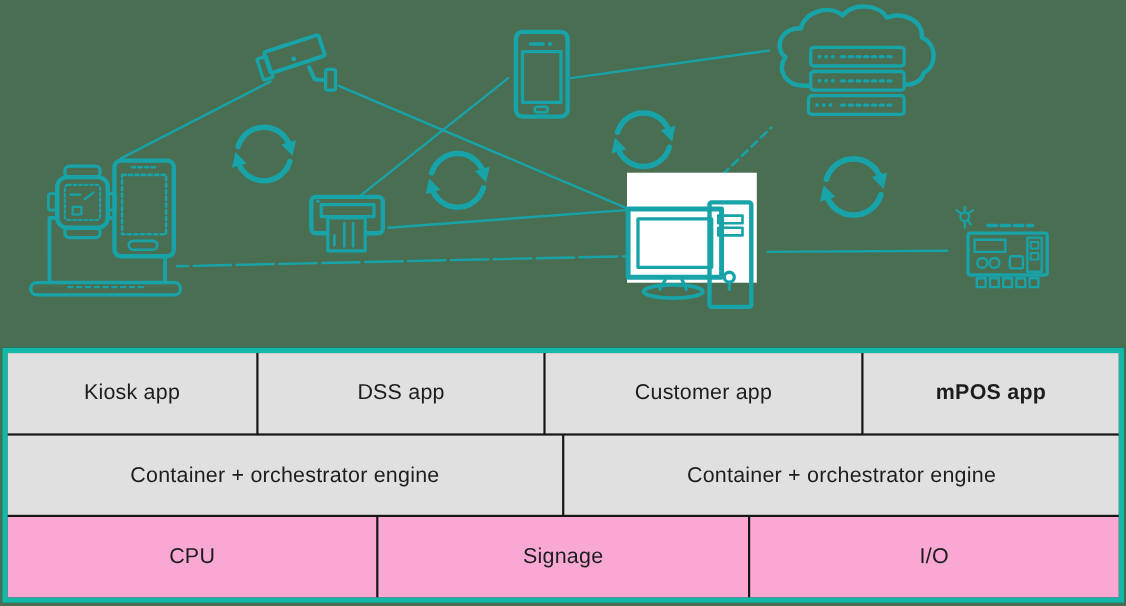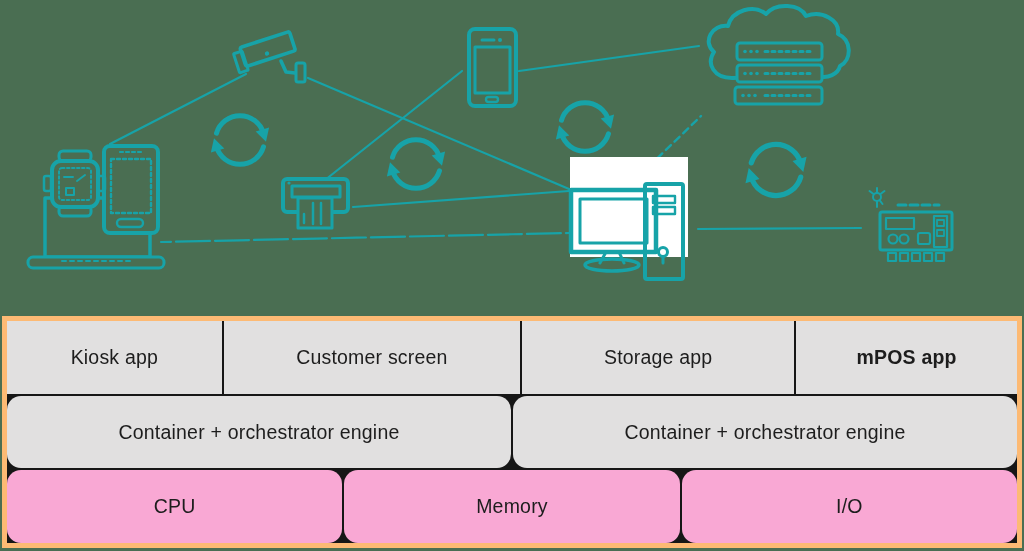--- a/index.html
+++ b/index.html
@@ -10,35 +10,35 @@
   }
   
   .diagram-wrap{position:absolute;left:0;top:0;width:1024px;height:316px;}
   svg{display:block;}
   .stroke{fill:none;stroke:#17a3a8;stroke-linecap:round;stroke-linejoin:round;}
   .fillteal{fill:#17a3a8;stroke:none;}
   .bgfill{fill:#4a6e52;}
   
   .stack{
     position:absolute;left:2px;top:316px;width:1020px;height:232px;
-    box-sizing:border-box;border:5px solid #fdba74;
+    box-sizing:border-box;border:5px solid #14b8a6;
     background:#161616;padding:0;
     display:flex;flex-direction:column;gap:2px;
   }
   .stack-row{display:flex;flex:1;gap:2px;}
   .cell{
     background:#e1e0e0;display:flex;align-items:center;justify-content:center;
     font-size:19.5px;color:#1d1d1d;letter-spacing:0.2px;
     flex-basis:0;min-width:0;white-space:nowrap;
   }
   .cell.hw{background:#f9a8d4;}
   
   .w142{flex-grow:142;} .w163{flex-grow:163;} .w196{flex-grow:196;}
   .w173{flex-grow:173;} .w180{flex-grow:180;} .w146{flex-grow:146;font-weight:bold;}
-  .w1{flex-grow:1;border-radius:14px;}
+  .w1{flex-grow:1;}
 </style>
 </head>
 <body>
 
 <div class="diagram-wrap">
 <svg viewBox="0 0 1024 316" width="1024" height="316">
   <defs>
     <g id="sync-proto">
       <path class="stroke" stroke-width="5" d="M -23.5,-6.8 A 24.5,24.5 0 0 1 23.5,-6.8"></path>
       <path class="stroke" stroke-width="5" d="M 23.5,6.8 A 24.5,24.5 0 0 1 -23.5,6.8"></path>
@@ -178,26 +178,26 @@
       <rect class="stroke" stroke-width="2.2" x="44" y="58" width="8" height="8"></rect>
       <rect class="stroke" stroke-width="2.2" x="56" y="58" width="8" height="8"></rect>
     </g>
   </g>
 </svg>
 </div>
 
 <div class="stack">
   <div class="stack-row">
     <div class="cell w142">Kiosk app</div>
-    <div class="cell w196">Customer screen</div>
-    <div class="cell w180">Storage app</div>
+    <div class="cell w163">DSS app</div>
+    <div class="cell w180">Customer app</div>
     <div class="cell w146">mPOS app</div>
   </div>
   <div class="stack-row">
     <div class="cell w1">Container + orchestrator engine</div>
     <div class="cell w1">Container + orchestrator engine</div>
   </div>
   <div class="stack-row">
     <div class="cell hw w1">CPU</div>
-    <div class="cell hw w1">Memory</div>
+    <div class="cell hw w1">Signage</div>
     <div class="cell hw w1">I/O</div>
   </div>
 </div>
 
 </body></html>

